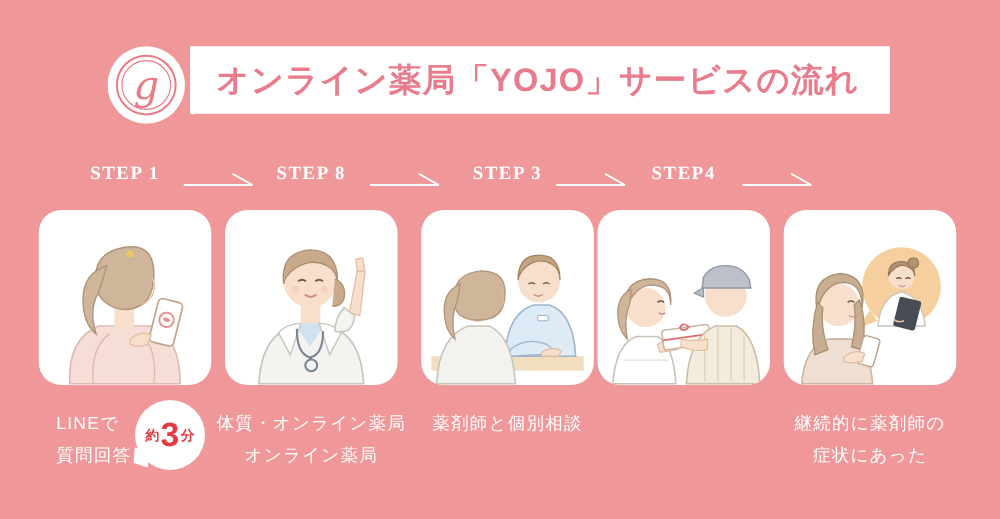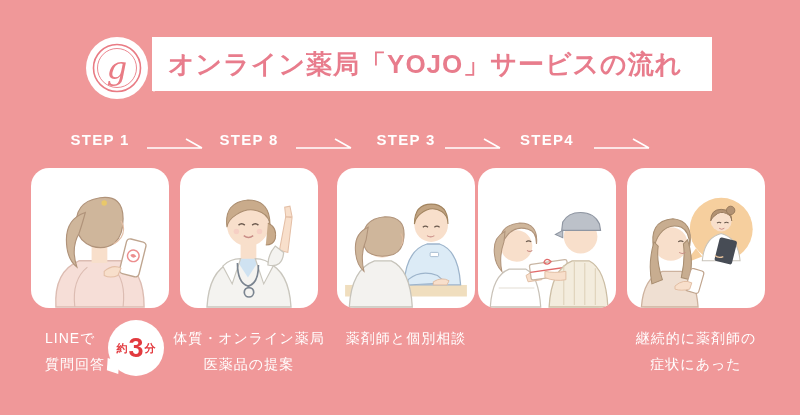--- a/index.html
+++ b/index.html
@@ -2,26 +2,26 @@
 <html><head>
 <meta charset="utf-8">
 <style>
   * { margin:0; padding:0; box-sizing:border-box; }
   body { font-family:"Liberation Sans","DejaVu Sans",sans-serif; }
   .poster { position:relative; width:800px; height:415px; background:#f09899; overflow:hidden; }
 
   
   .logo-wrap { position:absolute; left:86px; top:35px; width:84px; height:66px; z-index:3; }
   .title-banner { position:absolute; left:152px; top:37px; width:560px; height:54px; background:#ffffff; z-index:2; }
-  .title-banner h1 { font-size:26px; line-height:54px; padding-left:16px; font-weight:800; color:#e87c8c; letter-spacing:1px; white-space:nowrap; }
+  .title-banner h1 { font-size:26px; line-height:54px; font-weight:800; color:#e87c8c; letter-spacing:1px; white-space:nowrap;margin-left:21px; }
 
   
   .col0 { left:31px; } .col1 { left:180px; } .col2 { left:337px; } .col3 { left:478px; } .col4 { left:627px; }
 
-  .step-label { position:absolute; top:131px; width:138px; text-align:center; color:#ffffff; font-weight:700; font-size:15px; letter-spacing:1.3px; }
+  .step-label { position:absolute; top:131px; width:138px; text-align:center; color:#ffffff; font-weight:700; font-size:15px; letter-spacing:1.3px;font-family:Liberation Serif, serif; }
   .step-arrow { position:absolute; top:137px; width:58px; height:14px; }
   .arr0 { left:146px; } .arr1 { left:295px; } .arr2 { left:444px; } .arr3 { left:593px; }
 
   .card { position:absolute; top:168px; width:138px; height:140px; background:#ffffff; border-radius:18px; display:flex; align-items:flex-end; justify-content:center; overflow:hidden; }
   .card svg { display:block; }
 
   .caption { position:absolute; top:325px; width:170px; margin-left:-16px; text-align:center; color:#ffffff; font-weight:400; font-size:14px; line-height:26px; letter-spacing:1px; }
   .caption.first { width:110px; margin-left:14px; text-align:left; }
 
   .badge { position:absolute; left:108px; top:320px; width:56px; height:56px; background:#ffffff; border-radius:50%; display:flex; align-items:center; justify-content:center; color:#e23a3f; }
@@ -186,21 +186,21 @@
     <div>質問回答</div>
   </div>
   <div class="badge">
     <span class="small">約</span>
     <span class="big">3</span>
     <span class="small">分</span>
   </div>
 
   <div class="caption col1">
     <div>体質・オンライン薬局</div>
-    <div>医薬品の提案</div>
+    <div>オンライン薬局</div>
   </div>
   <div class="caption col2">
     <div>薬剤師と個別相談</div>
     <div></div>
   </div>
   <div class="caption col4">
     <div>継続的に薬剤師の</div>
     <div>症状にあった</div>
   </div>
 

